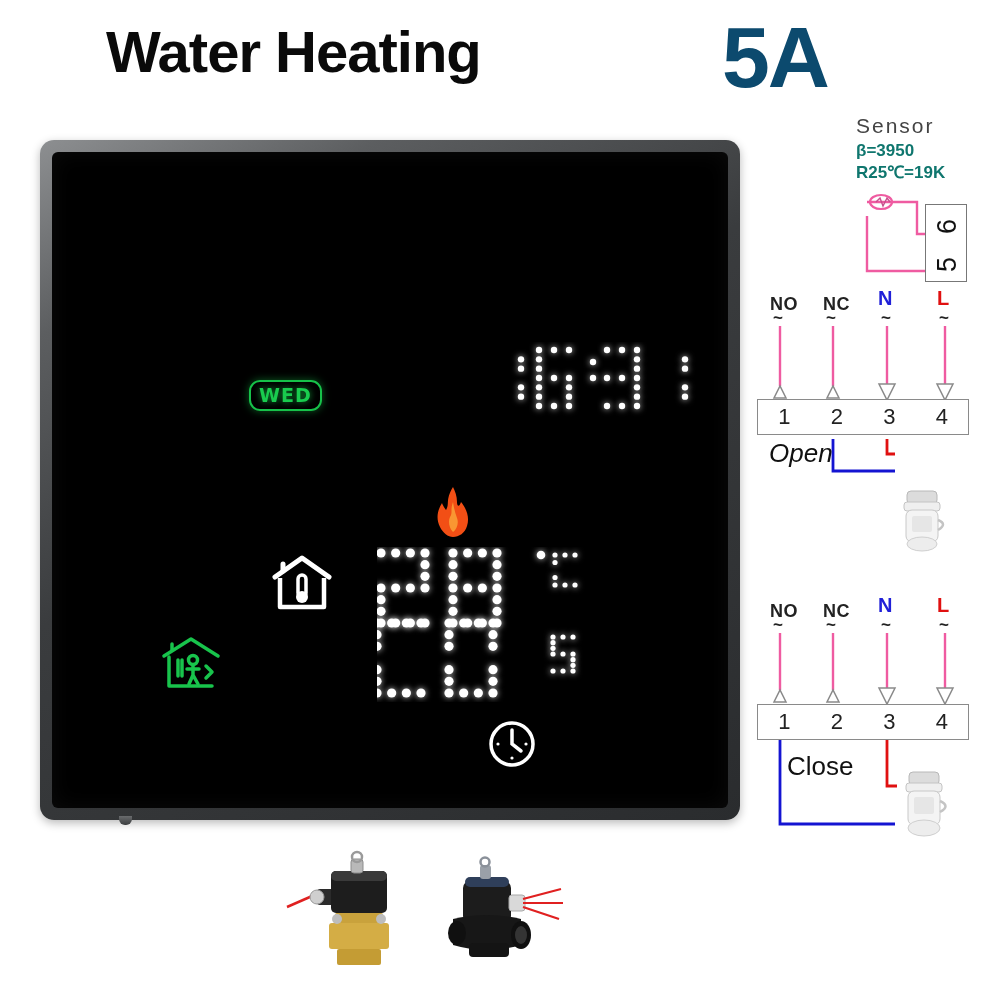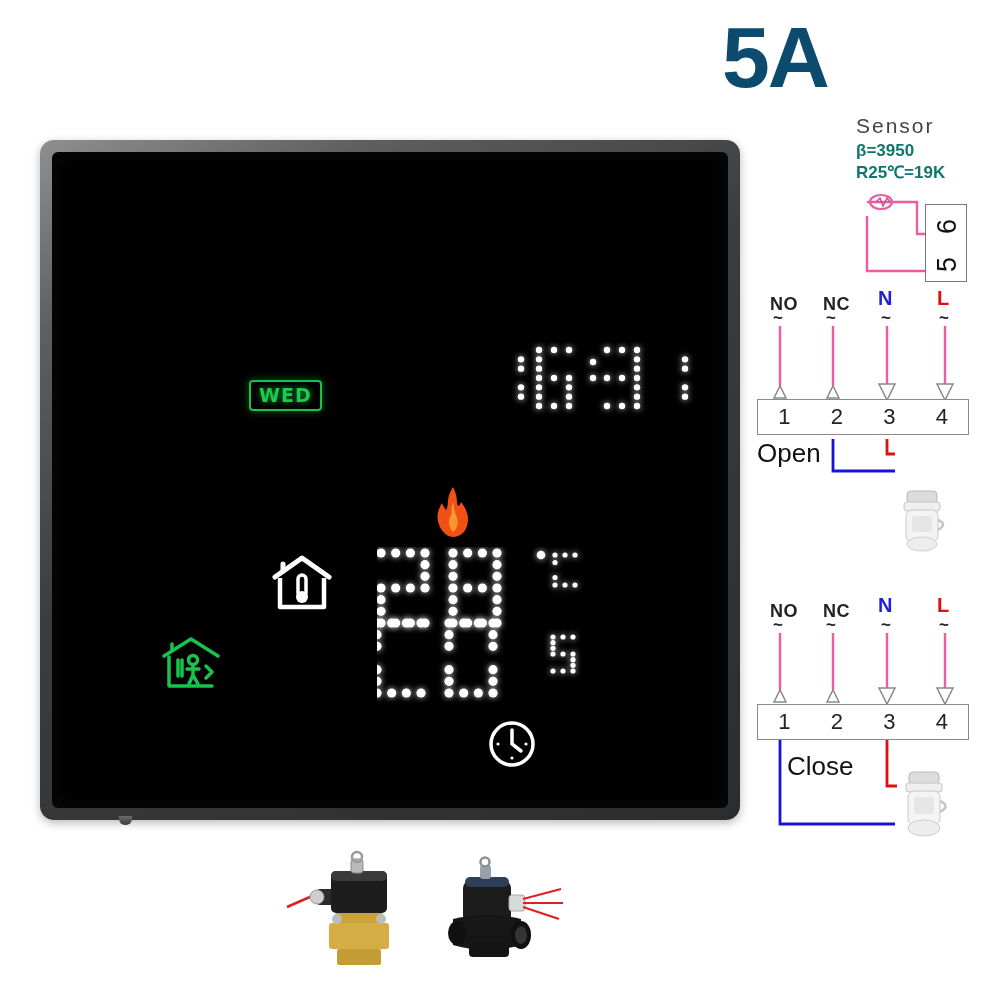--- a/index.html
+++ b/index.html
@@ -49,21 +49,21 @@
   }
   .screw {
     position: absolute; left: 119px; top: 816px;
     width: 13px; height: 9px; border-radius: 0 0 6px 6px;
     background: linear-gradient(180deg,#6a6c6e,#3b3d3f);
   }
 
   
   .wed {
     position: absolute; left: 197px; top: 228px;
-    border: 2.5px solid #17c24a; border-radius: 4px;
+    border: 2.5px solid #17c24a; border-radius: 11px;
     color: #19cc4e; font-size: 19px; font-weight: bold;
     letter-spacing: 1px; padding: 2px 8px 3px;
     font-family: "DejaVu Sans", sans-serif;
     text-shadow: 0 0 7px rgba(25,204,78,.75);
     box-shadow: 0 0 8px rgba(25,204,78,.45);
   }
 
   
   .dotgrid { position: absolute; }
 
@@ -102,20 +102,21 @@
   }
 
   
   .valves { position: absolute; left: 285px; top: 845px; width: 300px; height: 130px; }
 </style>
 </head>
 <body>
 
 <div id="page">
 
+  <div class="title">Water Heating</div>
   <div class="amp">5A</div>
 
   <div class="sensor-spec">
     <div class="s-title">Sensor</div>
     <div class="s-line">β=3950</div>
     <div class="s-line">R25℃=19K</div>
   </div>
 
   <div class="thermostat">
     <div class="screen">
@@ -339,21 +340,21 @@
         <path d="M88 118 L88 150 L150 150" fill="none" stroke="#1414d2" stroke-width="2.8"></path>
         <path d="M142 118 L142 133 L150 133" fill="none" stroke="#e01010" stroke-width="2.8"></path>
       </svg>
 
       <div class="termbox" style="left:12px; top:213px; width:212px; height:36px;">
         <span>1</span>
         <span>2</span>
         <span>3</span>
         <span>4</span>
       </div>
-      <div class="openlabel" style="left:12px; top:252px;">Open</div>
+      <div class="openlabel" style="left:24px; top:252px;font-style:italic;">Open</div>
 
       <svg style="position:absolute;left:148px;top:300px;" width="66" height="70" viewBox="0 0 66 70">
         <rect x="14" y="5" width="30" height="13" rx="4" fill="#dcdcdc" stroke="#b8b8b8"></rect>
         <rect x="11" y="16" width="36" height="9" rx="3" fill="#efefef" stroke="#c4c4c4"></rect>
         <rect x="13" y="24" width="32" height="32" rx="6" fill="#f4f4f4" stroke="#c8c8c8"></rect>
         <path d="M45 34 q10 4 0 10" fill="none" stroke="#c4c4c4" stroke-width="2.5"></path>
         <ellipse cx="29" cy="58" rx="15" ry="7" fill="#ededed" stroke="#cfcfcf"></ellipse>
         <rect x="19" y="30" width="20" height="16" rx="2" fill="#e6e6e6"></rect>
       </svg>
     </div>

